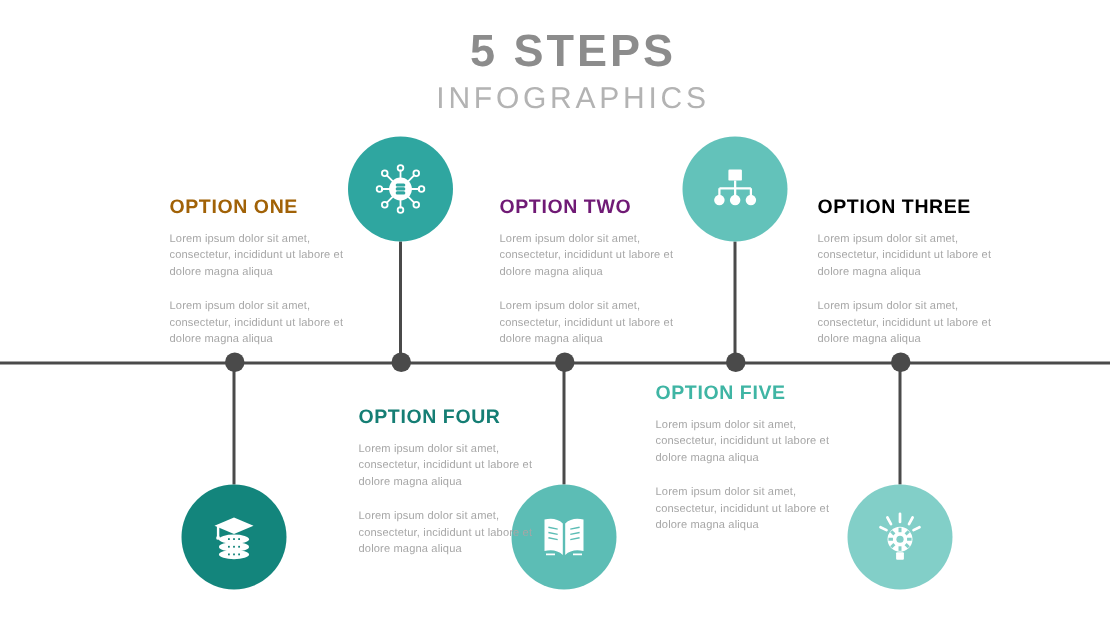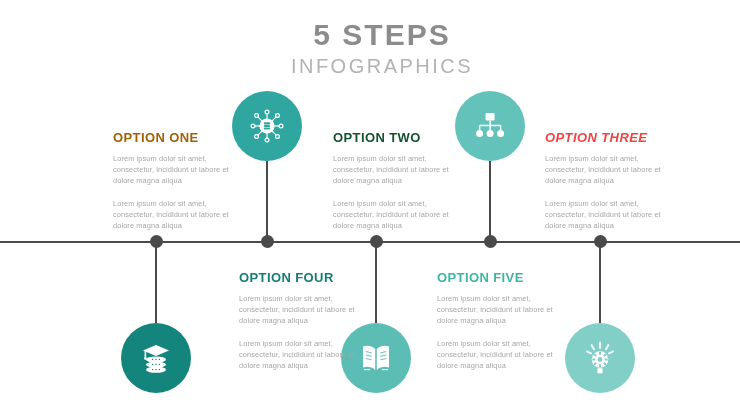--- a/index.html
+++ b/index.html
@@ -198,36 +198,36 @@
     </span>
   </div>
 
   <div class="block" style="left:113px;top:130px;">
     <div class="opt-title" style="color: #a16207;">OPTION ONE</div>
     <div class="opt-para" style="color: rgb(166, 166, 166);">Lorem ipsum dolor sit amet, consectetur, incididunt ut labore et dolore magna aliqua</div>
     <div class="opt-para" style="color: rgb(166, 166, 166);">Lorem ipsum dolor sit amet, consectetur, incididunt ut labore et dolore magna aliqua</div>
   </div>
 
   <div class="block" style="left:333px;top:130px;">
-    <div class="opt-title" style="color: #14532d;">OPTION TWO</div>
+    <div class="opt-title" style="color: #701a75;">OPTION TWO</div>
     <div class="opt-para" style="color: rgb(166, 166, 166);">Lorem ipsum dolor sit amet, consectetur, incididunt ut labore et dolore magna aliqua</div>
     <div class="opt-para" style="color: rgb(166, 166, 166);">Lorem ipsum dolor sit amet, consectetur, incididunt ut labore et dolore magna aliqua</div>
   </div>
 
   <div class="block" style="left:545px;top:130px;">
-    <div class="opt-title" style="color: #ef4444; font-style: italic;">OPTION THREE</div>
+    <div class="opt-title" style="color: #000000;">OPTION THREE</div>
     <div class="opt-para" style="color: rgb(166, 166, 166);">Lorem ipsum dolor sit amet, consectetur, incididunt ut labore et dolore magna aliqua</div>
     <div class="opt-para" style="color: rgb(166, 166, 166);">Lorem ipsum dolor sit amet, consectetur, incididunt ut labore et dolore magna aliqua</div>
   </div>
 
   <div class="block" style="left:239px;top:270px;">
     <div class="opt-title" style="color: rgb(21, 126, 116);">OPTION FOUR</div>
     <div class="opt-para" style="color: rgb(166, 166, 166);">Lorem ipsum dolor sit amet, consectetur, incididunt ut labore et dolore magna aliqua</div>
     <div class="opt-para" style="color: rgb(166, 166, 166);">Lorem ipsum dolor sit amet, consectetur, incididunt ut labore et dolore magna aliqua</div>
   </div>
 
-  <div class="block" style="left:437px;top:270px;">
+  <div class="block" style="left:437px;top:254px;">
     <div class="opt-title" style="color: rgb(63, 181, 164);">OPTION FIVE</div>
     <div class="opt-para" style="color: rgb(166, 166, 166);">Lorem ipsum dolor sit amet, consectetur, incididunt ut labore et dolore magna aliqua</div>
     <div class="opt-para" style="color: rgb(166, 166, 166);">Lorem ipsum dolor sit amet, consectetur, incididunt ut labore et dolore magna aliqua</div>
   </div>
 
 </div>
 
 </body></html>

